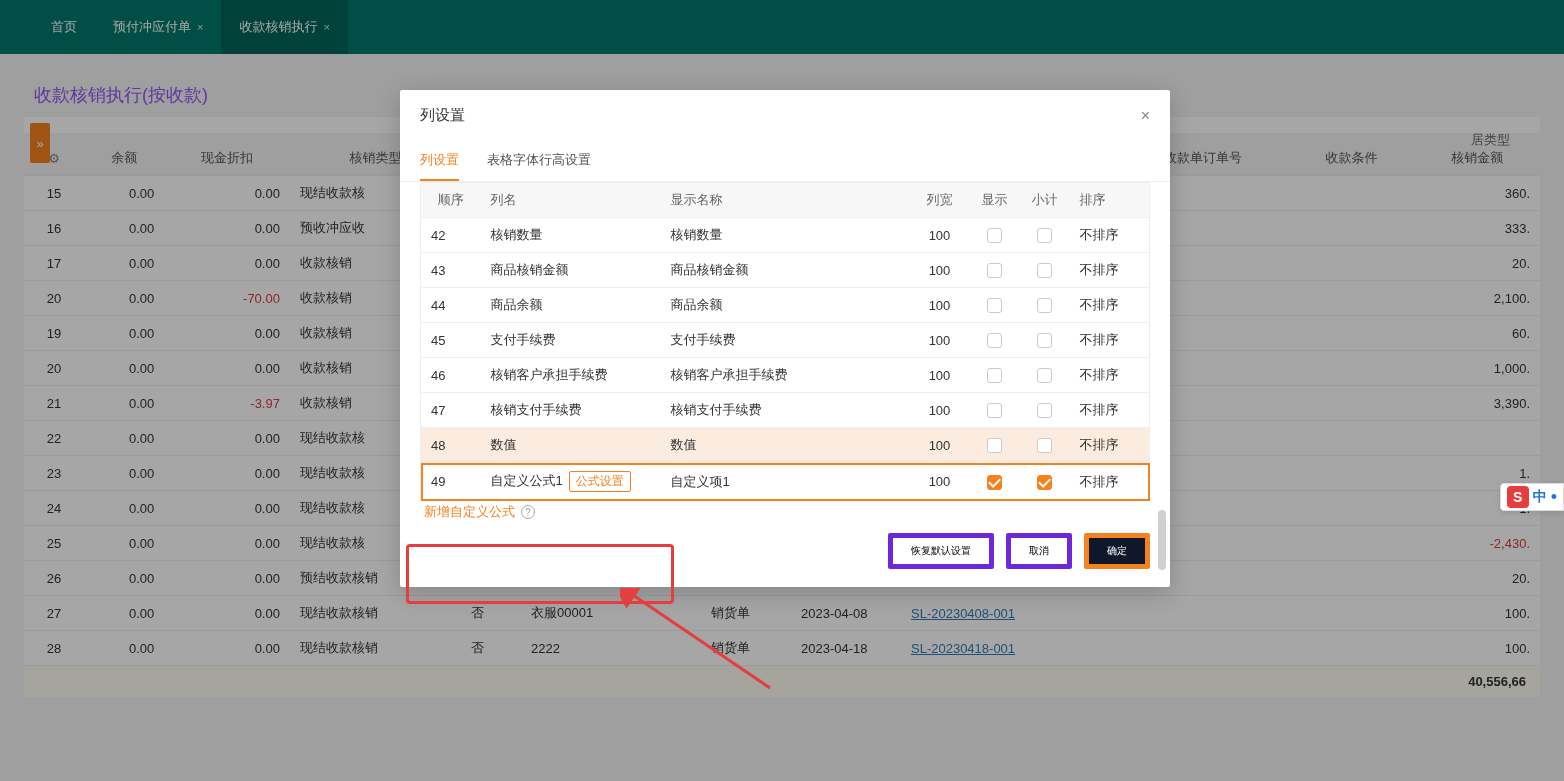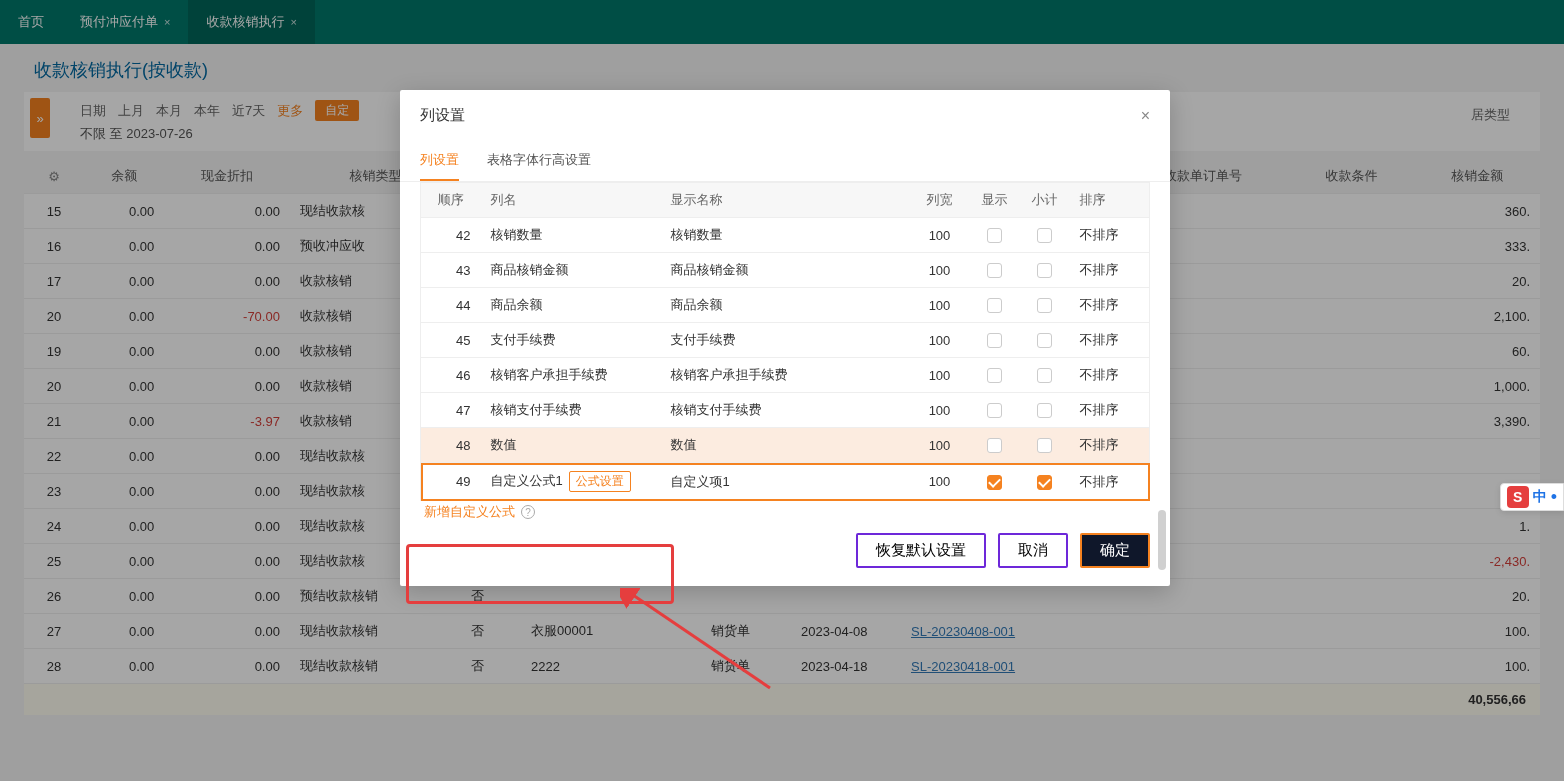--- a/index.html
+++ b/index.html
@@ -1,25 +1,25 @@
 <!DOCTYPE html>
 <html><head>
 <meta charset="utf-8">
 <style>
 * { box-sizing: border-box; margin: 0; padding: 0; }
 body { font-family: "Microsoft YaHei", Arial, sans-serif; font-size: 13px; color: #333; background: #f5f5f5; width: 1564px; height: 781px; overflow: hidden; position: relative; }
 
 
-.topbar { height: 44px; background: #00786b; display: flex; align-items: stretch; }
+.topbar { height: 54px; background: #00786b; display: flex; align-items: stretch; padding-left: 33px; }
 .topbar .tab { padding: 0 18px; display: flex; align-items: center; color: #fff; font-size: 13px; cursor: pointer; position: relative; }
 .topbar .tab.active { background: #00665a; }
 .topbar .tab .close { margin-left: 6px; font-size: 11px; opacity: .8; }
 
 
-.page-title-row { padding: 14px 28px 10px 34px; font-size: 18px; color: #0369a1; }
+.page-title-row { padding: 29px 28px 10px 34px; font-size: 18px; color: #8b5cf6; }
 
 
 .filter-panel { background: #fff; margin: 0 24px; padding: 8px 16px; display: flex; align-items: center; gap: 10px; position: relative; }
 .filter-panel .expand-btn { width: 20px; height: 40px; background: #f58220; color: #fff; display: flex; align-items: center; justify-content: center; border-radius: 2px; position: absolute; left: 6px; top: 6px; }
 .filter-panel .inner { margin-left: 40px; display: flex; flex-direction: column; gap: 4px; }
 .filter-line { display: flex; align-items: center; gap: 12px; color: #555; }
 .filter-line .lbl { color: #666; }
 .filter-line .opt { color: #666; cursor: pointer; }
 .filter-line .opt.link { color: #f58220; }
 .filter-panel .btn-custom { background: #f58220; color: #fff; padding: 2px 10px; border-radius: 2px; font-size: 12px; }
@@ -48,35 +48,35 @@
 .modal-tabs .mtab { padding: 8px 0 10px 0; cursor: pointer; color: #555; }
 .modal-tabs .mtab.active { color: #f58220; border-bottom: 2px solid #f58220; }
 .search-row { padding: 12px 20px 6px 20px; display: flex; align-items: center; gap: 8px; color: #aaa; }
 .search-row input { border: none; outline: none; font-size: 13px; flex: 1; }
 .search-row .mag { width: 16px; height: 16px; border: 1.5px solid #aaa; border-radius: 50%; position: relative; }
 .search-row .mag::after { content: ""; position: absolute; width: 6px; height: 1.5px; background: #aaa; transform: rotate(45deg); right: -5px; bottom: -1px; }
 
 .cols-table { width: calc(100% - 40px); margin: 0 20px; border: 1px solid #eee; border-collapse: collapse; }
 .cols-table th, .cols-table td { border-bottom: 1px solid #eee; padding: 8px 10px; font-size: 13px; text-align: left; }
 .cols-table th { background: #f7f7f7; color: #666; font-weight: normal; }
-.cols-table td.num { text-align: right; width: 60px; }
+.cols-table td.num { text-align: left; width: 60px; }
 .cols-table td.w { text-align: center; width: 60px; }
 .cols-table td.chk { text-align: center; width: 50px; }
 .cols-table tr.hl { background: #fcece0; }
 .cols-table tr.sel { outline: 2px solid #f58220; outline-offset: -2px; }
 .chkbox { display: inline-block; width: 15px; height: 15px; border: 1px solid #ccc; border-radius: 3px; background: #fff; vertical-align: middle; }
 .chkbox.on { background: #f58220; border-color: #f58220; position: relative; }
 .chkbox.on::after { content: ""; position: absolute; left: 3px; top: 0px; width: 5px; height: 9px; border: solid #fff; border-width: 0 2px 2px 0; transform: rotate(45deg); }
 .formula-btn { display: inline-block; border: 1px solid #f58220; color: #f58220; padding: 1px 6px; border-radius: 2px; font-size: 12px; margin-left: 6px; }
 
 .add-formula { padding: 2px 24px; color: #f58220; cursor: pointer; display: flex; align-items: center; gap: 6px; }
 .add-formula .q { width: 14px; height: 14px; border: 1px solid #aaa; border-radius: 50%; color: #aaa; font-size: 10px; display: inline-flex; align-items: center; justify-content: center; }
 
 .modal-actions { padding: 10px 20px 18px 20px; display: flex; justify-content: flex-end; gap: 12px; }
-.modal-actions button { padding: 6px 18px; font-size: 15px; border: 2px solid #6d28d9; background: #fff; border-radius: 2px; cursor: pointer; }
+.modal-actions button { padding: 6px 18px; font-size: 10px; border: 5px solid #6d28d9; background: #fff; border-radius: 2px; cursor: pointer; }
 .modal-actions button.primary { background: #0f172a; border-color: #f58220; color: #fff; }
 
 
 .annot-box { position: absolute; border: 3px solid #e53e3e; border-radius: 4px; pointer-events: none; }
 .annot-arrow { position: absolute; pointer-events: none; }
 
 
 .scroll-thumb { position: absolute; right: 4px; width: 8px; background: #d0d0d0; border-radius: 4px; }
 
 
@@ -99,34 +99,20 @@
   <div class="tab active">
       <span>收款核销执行</span>
       <span class="close">×</span>
     </div>
 </div>
 
 <div class="page-title-row">收款核销执行(按收款)</div>
 
 <div class="filter-panel">
   <div class="expand-btn">»</div>
-  <div class="inner">
-    <div class="filter-line">
-      <span class="lbl">日期</span>
-      <span class="opt">上月</span>
-      <span class="opt">本月</span>
-      <span class="opt">本年</span>
-      <span class="opt">近7天</span>
-      <span class="opt link">更多</span>
-      <span class="btn-custom">自定</span>
-    </div>
-    <div class="filter-line">
-        <span>不限 至 2023-07-26</span>
-      </div>
-  </div>
   <div class="filter-far">居类型</div>
 </div>
 
 <div class="table-wrap">
   <table class="main-table">
     <thead>
         <tr>
       <th class="gear">⚙</th>
       <th>余额</th>
       <th>现金折扣</th>

